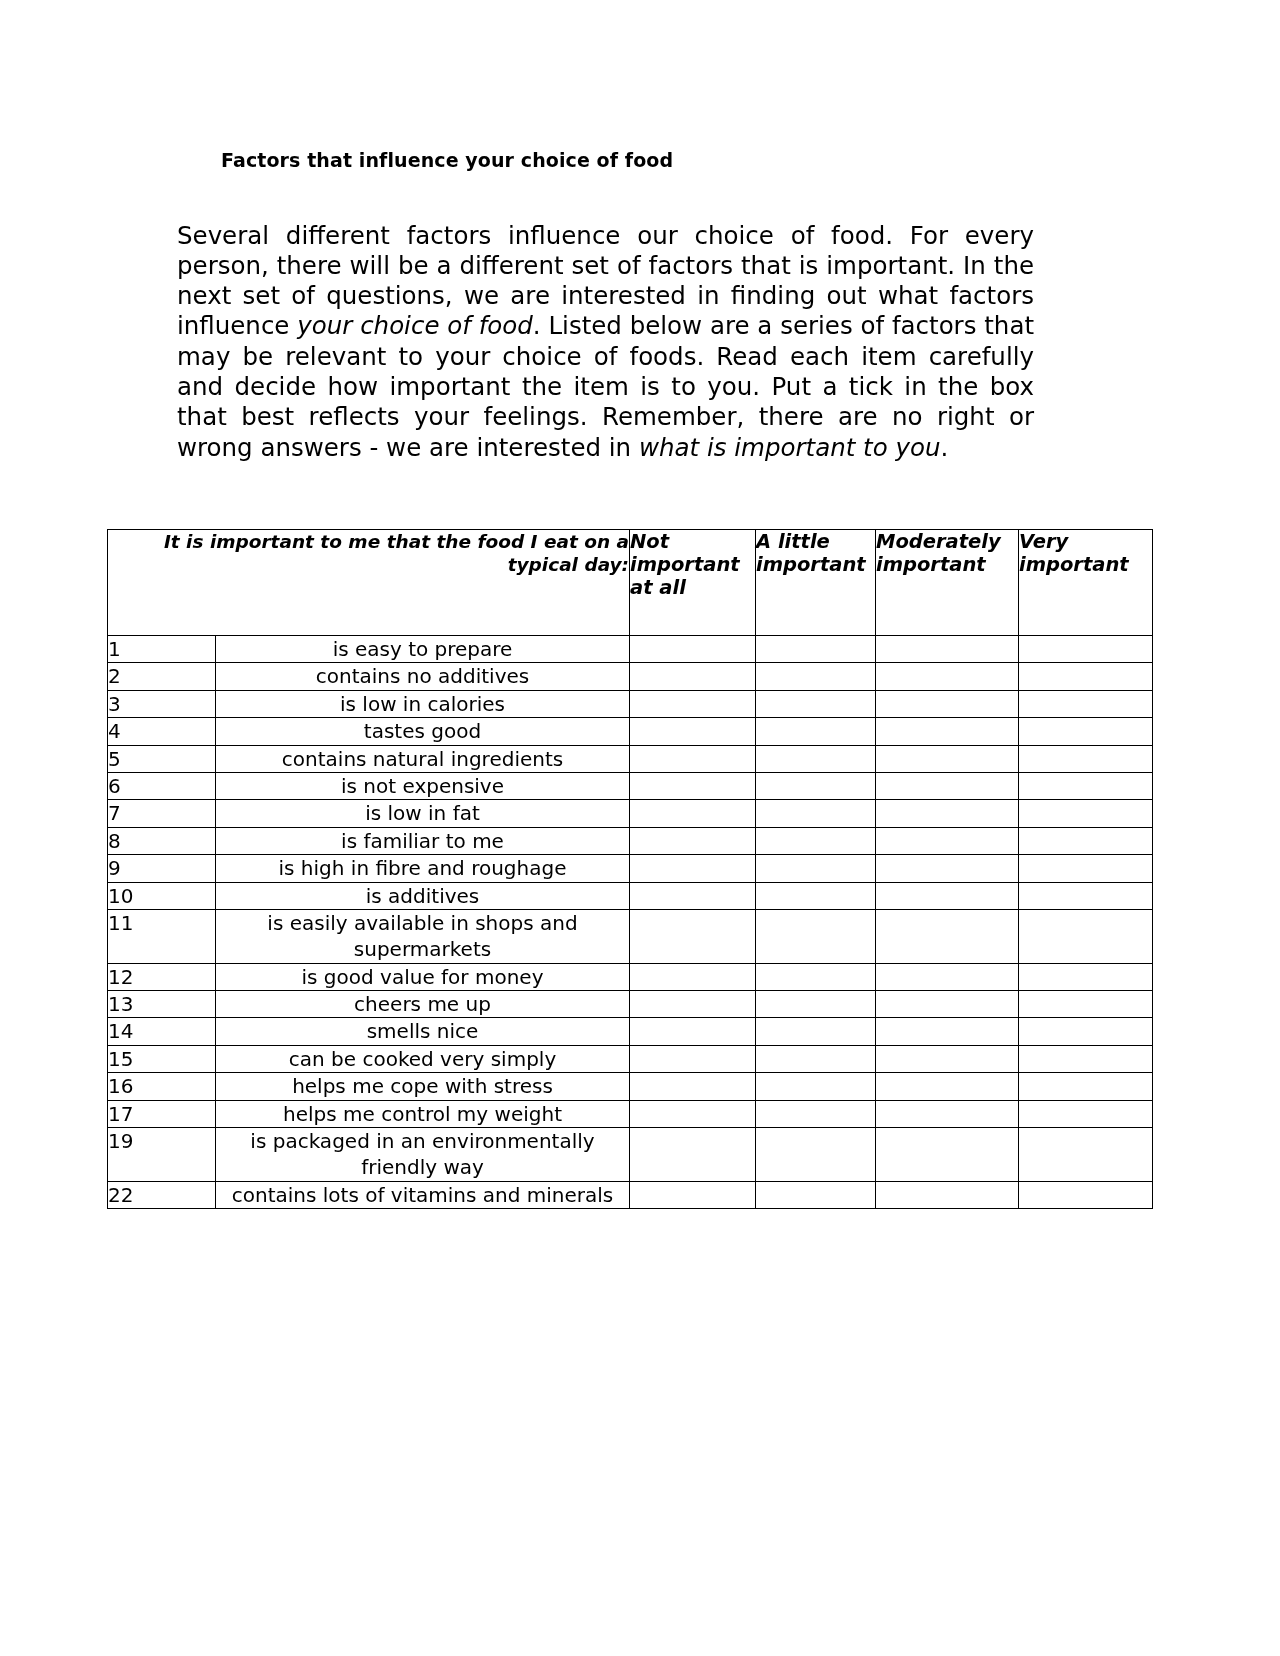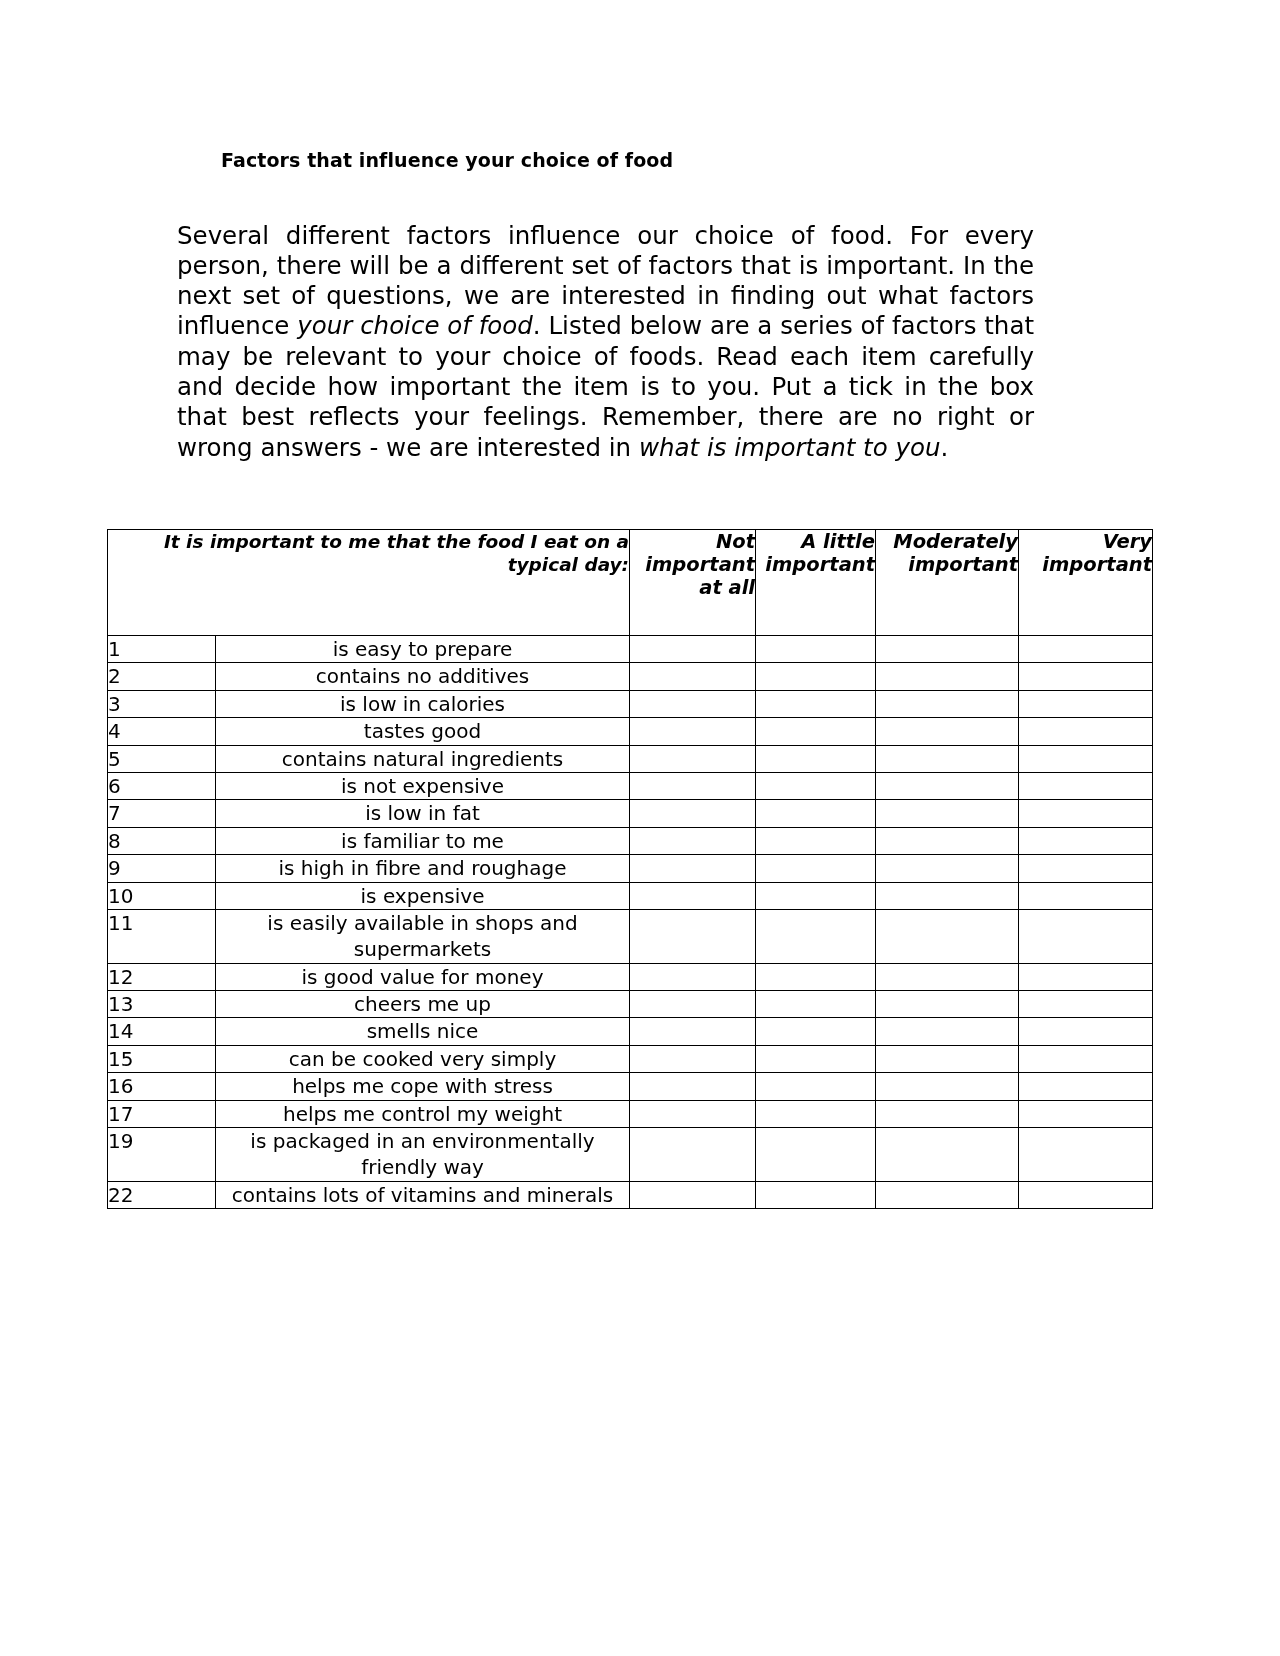--- a/index.html
+++ b/index.html
@@ -83,21 +83,21 @@
     padding: 8px 4px 8px 5px;
     height: 106px;
     vertical-align: middle;
     text-align: right;
   }
   .hdr-scale {
     font-size: 19.5px;
     font-weight: bold;
     font-style: italic;
     line-height: 1.18;
-    text-align: right;
+    text-align: left;
     vertical-align: top;
     padding: 7px 2px 0 2px;
     white-space: pre-line;
   }
 
   
   .cell-num {
     font-size: 20px;
     line-height: 1.32;
     padding: 3px 0 4px 4px;
@@ -213,21 +213,21 @@
         <tr>
           <td class="cell-num">9</td>
           <td class="cell-item">is high in fibre and roughage</td>
           <td class="cell-box"></td>
           <td class="cell-box"></td>
           <td class="cell-box"></td>
           <td class="cell-box"></td>
         </tr>
         <tr>
           <td class="cell-num">10</td>
-          <td class="cell-item">is expensive</td>
+          <td class="cell-item">is additives</td>
           <td class="cell-box"></td>
           <td class="cell-box"></td>
           <td class="cell-box"></td>
           <td class="cell-box"></td>
         </tr>
         <tr>
           <td class="cell-num">11</td>
           <td class="cell-item">is easily available in shops and supermarkets</td>
           <td class="cell-box"></td>
           <td class="cell-box"></td>

